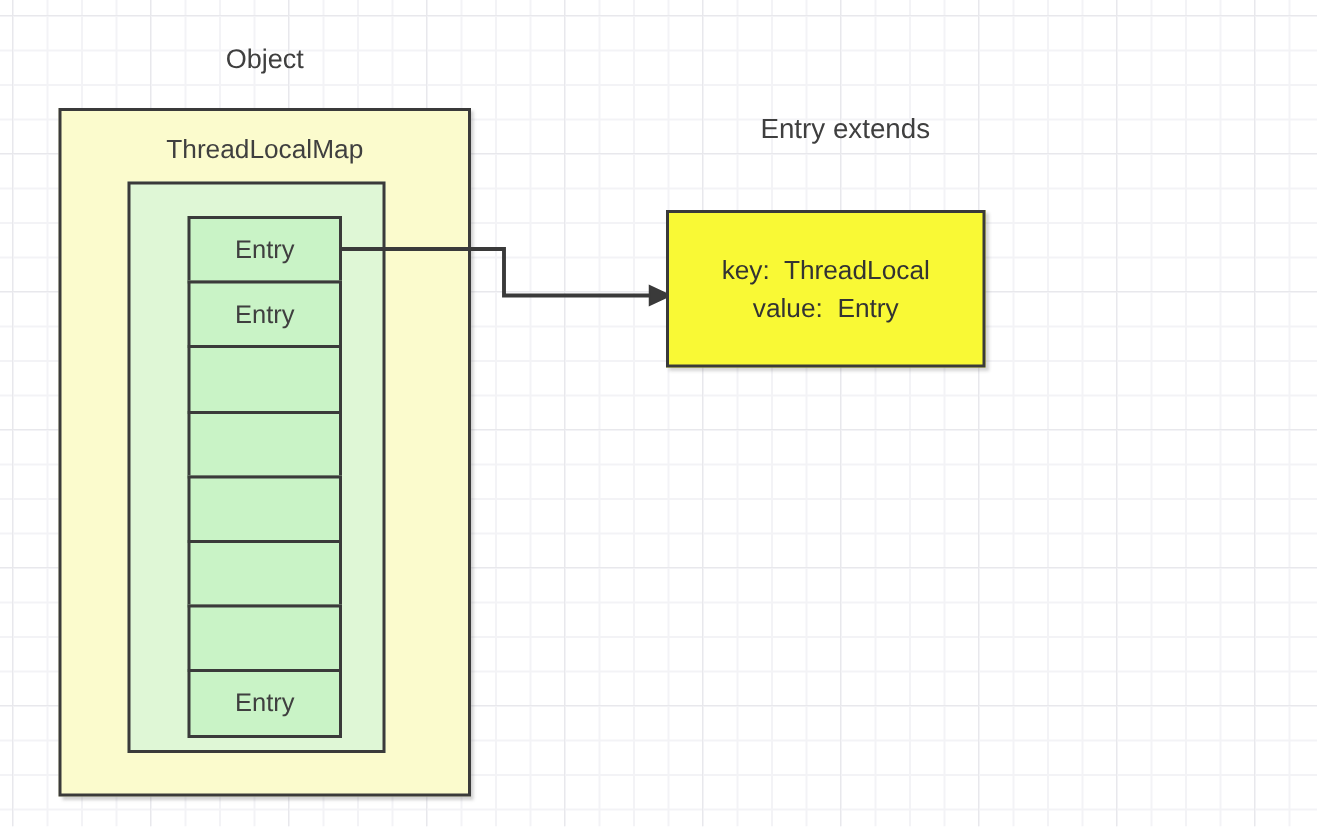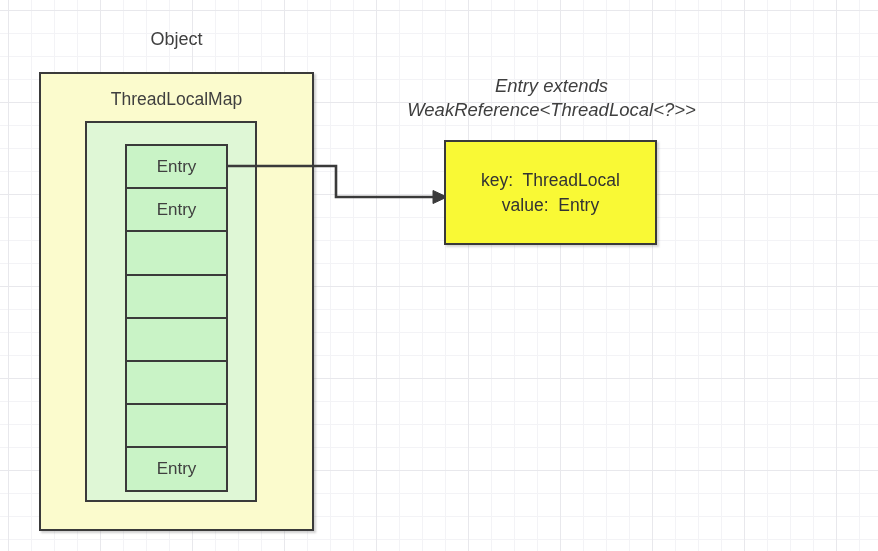--- a/index.html
+++ b/index.html
@@ -88,26 +88,25 @@
     stroke-width: 2.6;
   }
   .connector polygon {
     fill: var(--stroke, #3A3A3A);
     stroke: var(--stroke, #3A3A3A);
     stroke-width: 1;
   }
 
   .entry-note {
     position: absolute;
-    left: 384px; top: 74px; width: 335px;
+    left: 396px; top: 74px; width: 335px;
     text-align: center;
     font-size: 18.5px;
     line-height: 23.5px;
     color: var(--text, #3F3F3F);
-    font-style: italic;
   }
 
   .kv-box {
     position: absolute;
     left: 444px; top: 140px;
     width: 213px; height: 105px;
     box-sizing: border-box;
     background: var(--entry-detail-fill, #F9F935);
     border: 2.5px solid var(--stroke, #373737);
     box-shadow: 2px 2px 2px rgba(120,120,120,0.3);
@@ -145,21 +144,20 @@
     <div class="entry-cell">Entry</div>
   </div>
 
   <svg class="connector" viewBox="0 0 224 58">
     <polyline points="2,13 110,13 110,44 207,44"></polyline>
     <polygon points="207,37.5 221,44 207,50.5"></polygon>
   </svg>
 
   <div class="entry-note">
     <div>Entry extends</div>
-    <div>WeakReference&lt;ThreadLocal&lt;?&gt;&gt;</div>
   </div>
 
   <div class="kv-box">
     <div class="kv-line">key:  ThreadLocal</div>
     <div class="kv-line">value:  Entry</div>
   </div>
 
 </div>
 
 </body></html>

